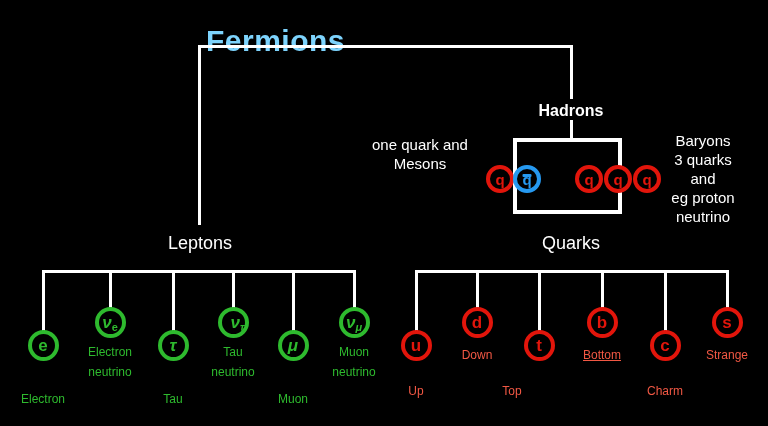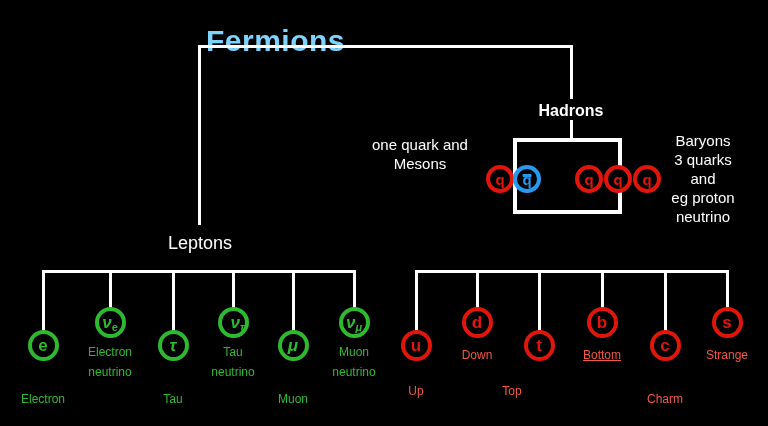--- a/index.html
+++ b/index.html
@@ -65,20 +65,21 @@
   </div>
   <div class="note" id="baryons-note">
     <div>Baryons</div>
     <div>3 quarks</div>
     <div>and</div>
     <div>eg proton</div>
     <div>neutrino</div>
   </div>
 
   <div class="group-label" id="leptons-label">Leptons</div>
+  <div class="group-label" id="quarks-label">Quarks</div>
 
   <div class="hline" id="line-leptons"></div>
   <div class="hline" id="line-quarks"></div>
 <div class="vline" style="left: 41.5px; top: 270px; height: 62.5px;"></div>
     <div class="circle green" style="left: 27.5px; top: 329.5px;">
       <span class="sym"><span>e</span></span>
     </div>
     <div class="plabel green" style="left: -27px; top: 389px; width: 140px;">
       <div>Electron</div>
     </div>
@@ -145,21 +146,21 @@
     <div class="circle red" style="left: 586.5px; top: 306.5px;">
       <span class="sym"><span>b</span></span>
     </div>
     <div class="plabel red" style="left: 532px; top: 345px; width: 140px; text-decoration: underline;">
       <div>Bottom</div>
     </div>
     <div class="vline" style="left: 663.5px; top: 270px; height: 62.5px;"></div>
     <div class="circle red" style="left: 649.5px; top: 329.5px;">
       <span class="sym"><span>c</span></span>
     </div>
-    <div class="plabel red" style="left: 595px; top: 381px; width: 140px; margin-top: 8px;">
+    <div class="plabel red" style="left: 595px; top: 381px; width: 140px;">
       <div>Charm</div>
     </div>
     <div class="vline" style="left: 725.5px; top: 270px; height: 39.5px;"></div>
     <div class="circle red" style="left: 711.5px; top: 306.5px;">
       <span class="sym"><span>s</span></span>
     </div>
     <div class="plabel red" style="left: 657px; top: 345px; width: 140px;">
       <div>Strange</div>
     </div>
     <div class="circle small red" style="left: 486px; top: 165px;">

